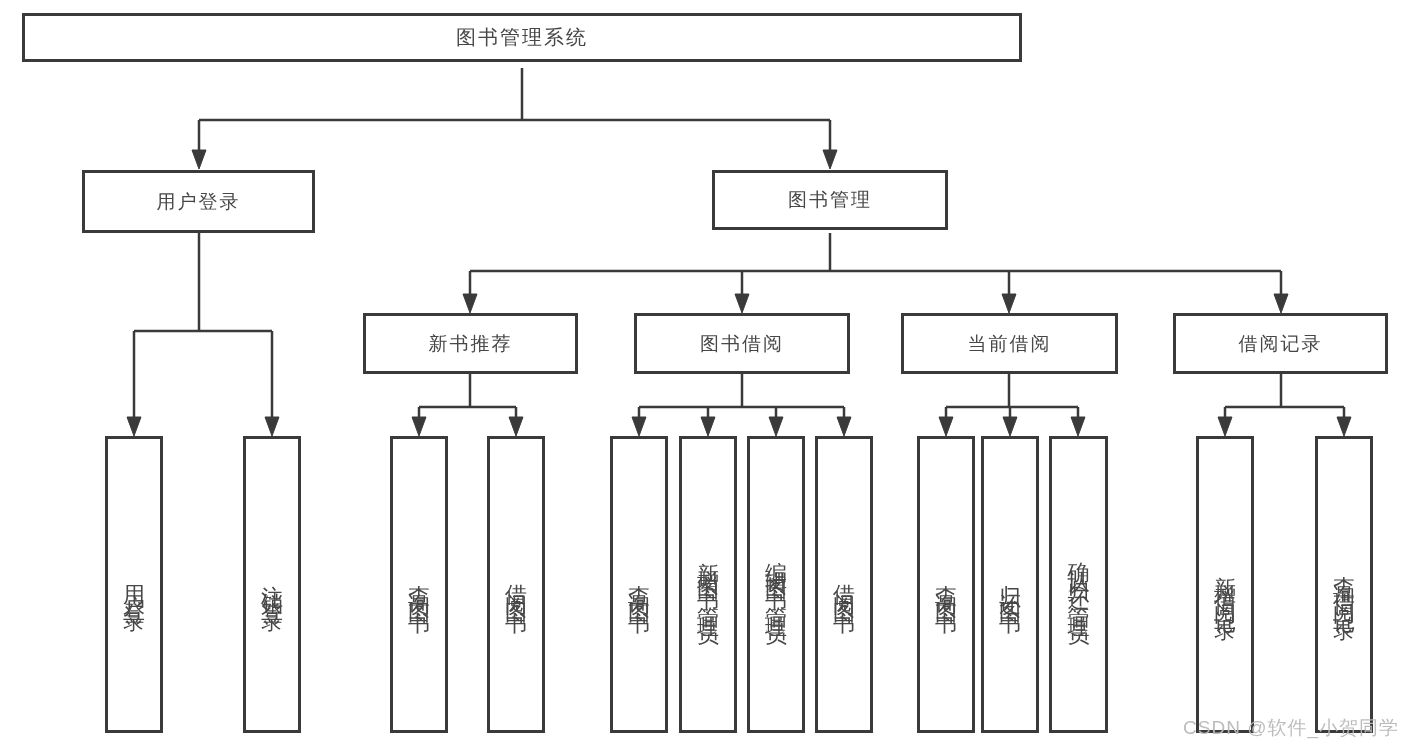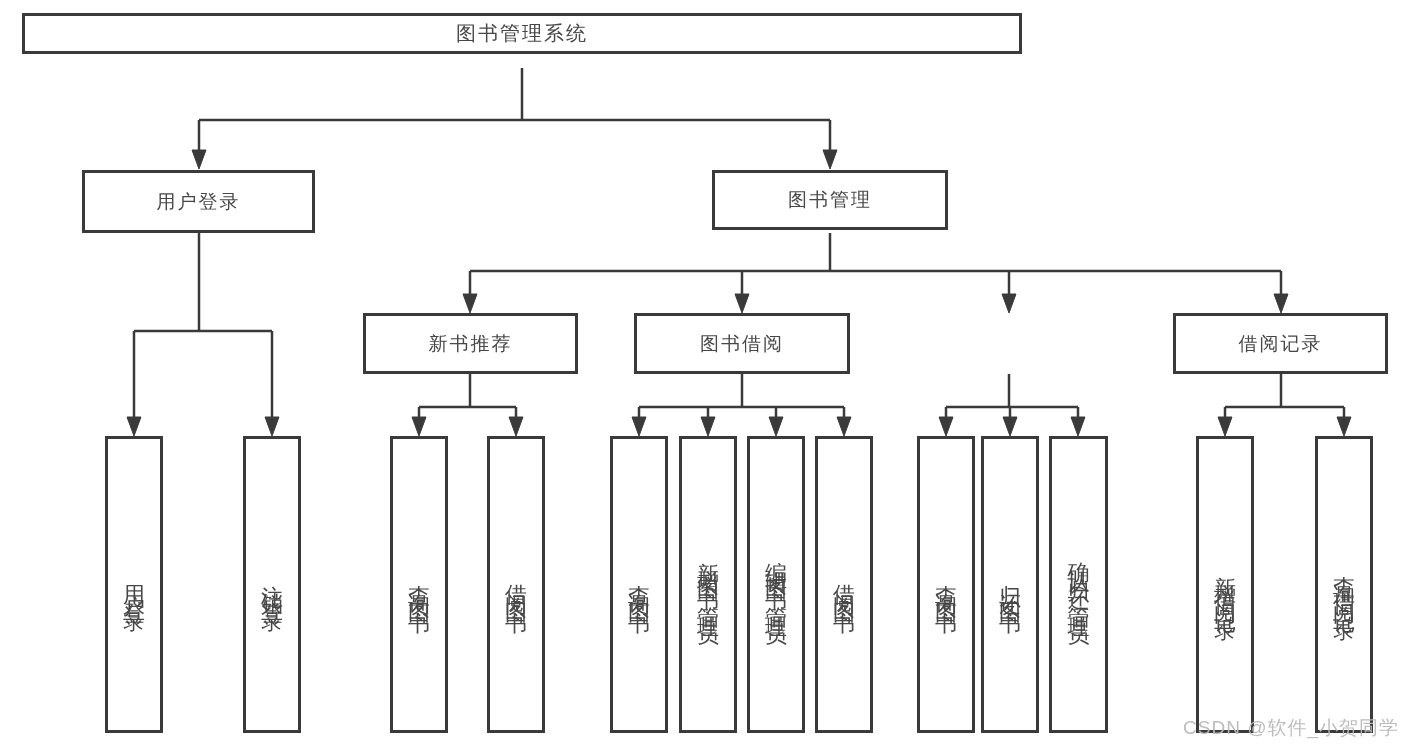--- a/index.html
+++ b/index.html
@@ -134,37 +134,40 @@
     <polygon points="1071,417 1085,417 1078,436"></polygon>
 
     <path d="M1281,374 L1281,407"></path>
     <path d="M1225,407 L1344,407"></path>
     <path d="M1225,407 L1225,418"></path>
     <polygon points="1218,417 1232,417 1225,436"></polygon>
     <path d="M1344,407 L1344,418"></path>
     <polygon points="1337,417 1351,417 1344,436"></polygon>
   </svg>
 
-  <div class="node root-node" style="left:22px; top:13px; width:1000px; height:41px;">
+  <div class="node root-node" style="left:22px; top:13px; width:1000px; height:49px;">
     <span class="label">图书管理系统</span>
   </div>
 
   <div class="node branch-node" style="left:82px; top:170px; width:233px; height:63px;">
     <span class="label">用户登录</span>
   </div>
   <div class="node branch-node" style="left:712px; top:170px; width:236px; height:60px;">
     <span class="label">图书管理</span>
   </div>
 
   <div class="node branch-node" style="left:634px; top:313px; width:216px; height:61px;">
     <span class="label">图书借阅</span>
   </div>
   <div class="node branch-node" style="left:363px; top:313px; width:215px; height:61px;">
     <span class="label">新书推荐</span>
   </div>
+  <div class="node branch-node" style="left:901px; top:313px; width:217px; height:61px;">
+    <span class="label">当前借阅</span>
+  </div>
   <div class="node branch-node" style="left:1173px; top:313px; width:215px; height:61px;">
     <span class="label">借阅记录</span>
   </div>
 
   <div class="node leaf-node" style="left:105px; top:436px; width:58px; height:297px;">
     <span class="label">用户登录</span>
   </div>
   <div class="node leaf-node" style="left:243px; top:436px; width:58px; height:297px;">
     <span class="label">注销登录</span>
   </div>

